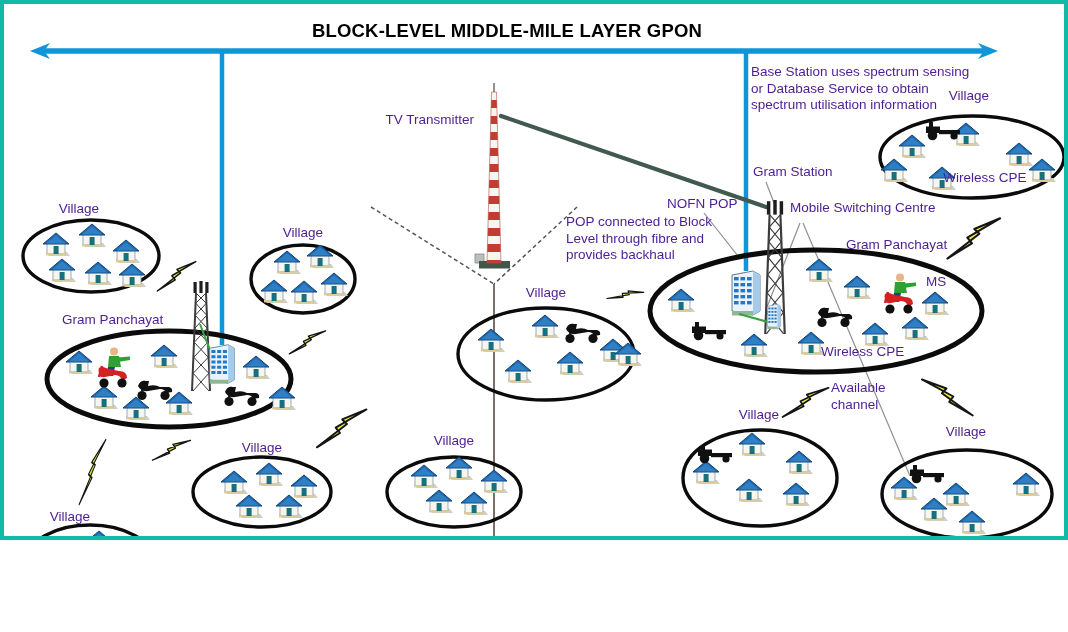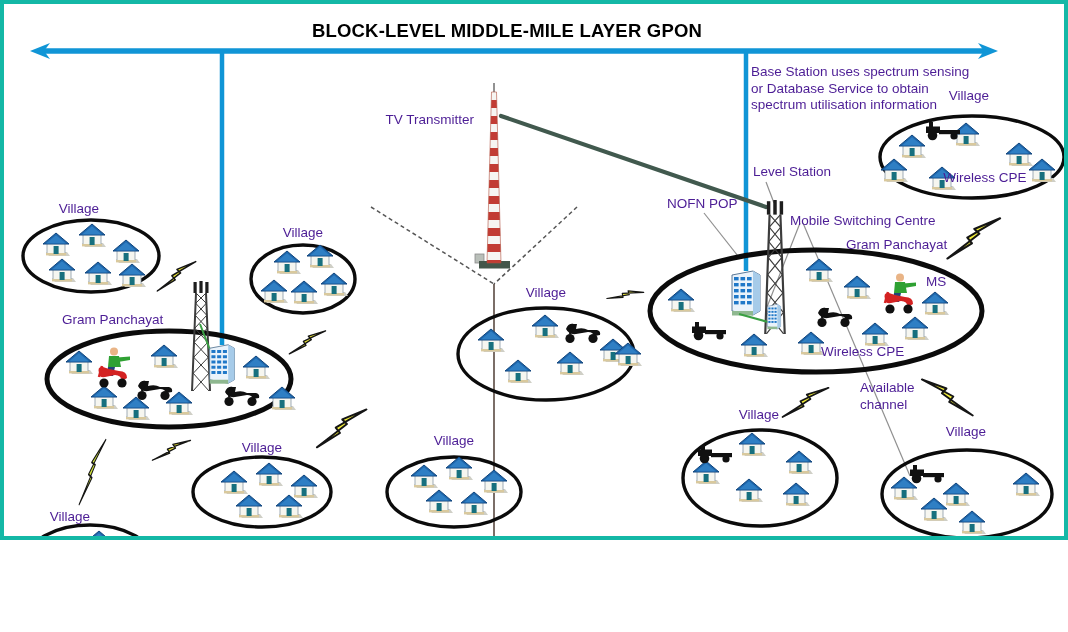--- a/index.html
+++ b/index.html
@@ -280,34 +280,37 @@
     <use href="#tr" x="904" y="460" width="40" height="20"></use>
   </g>
 </svg>
 
 <div class="title">BLOCK-LEVEL MIDDLE-MILE LAYER GPON</div>
 
 <div class="lbl rt" style="left:350px;top:84px;width:120px;margin-top:24px;">TV Transmitter</div>
 <div class="lbl" style="left:747px;top:60px;">Base Station uses spectrum sensing
 or Database Service to obtain
 spectrum utilisation information</div>
+<div class="lbl" style="left:562px;top:210px;">POP connected to Block
+Level through fibre and
+provides backhaul</div>
 
 <div class="lbl ctr" style="left:30px;top:197px;width:90px;">Village</div>
 <div class="lbl ctr" style="left:254px;top:221px;width:90px;">Village</div>
 <div class="lbl" style="left:58px;top:308px;">Gram Panchayat</div>
 <div class="lbl ctr" style="left:21px;top:505px;width:90px;">Village</div>
 <div class="lbl ctr" style="left:213px;top:436px;width:90px;">Village</div>
 <div class="lbl ctr" style="left:497px;top:281px;width:90px;">Village</div>
 <div class="lbl ctr" style="left:405px;top:429px;width:90px;">Village</div>
 <div class="lbl ctr" style="left:920px;top:84px;width:90px;">Village</div>
 <div class="lbl ctr" style="left:916px;top:166px;width:130px;">Wireless CPE</div>
 <div class="lbl" style="left:842px;top:233px;">Gram Panchayat</div>
-<div class="lbl" style="left:749px;top:160px;">Level Station</div>
+<div class="lbl" style="left:749px;top:160px;">Gram Station</div>
 <div class="lbl" style="left:663px;top:192px;text-align:right;">NOFN POP</div>
-<div class="lbl" style="left:786px;top:209px;">Mobile Switching Centre</div>
+<div class="lbl" style="left:786px;top:196px;">Mobile Switching Centre</div>
 <div class="lbl" style="left:922px;top:270px;">MS</div>
 <div class="lbl" style="left:817px;top:340px;">Wireless CPE</div>
-<div class="lbl" style="left:856px;top:376px;">Available
+<div class="lbl" style="left:827px;top:376px;">Available
 channel</div>
 <div class="lbl ctr" style="left:710px;top:403px;width:90px;">Village</div>
 <div class="lbl ctr" style="left:917px;top:420px;width:90px;">Village</div>
 
 </div>
 
 </body></html>

